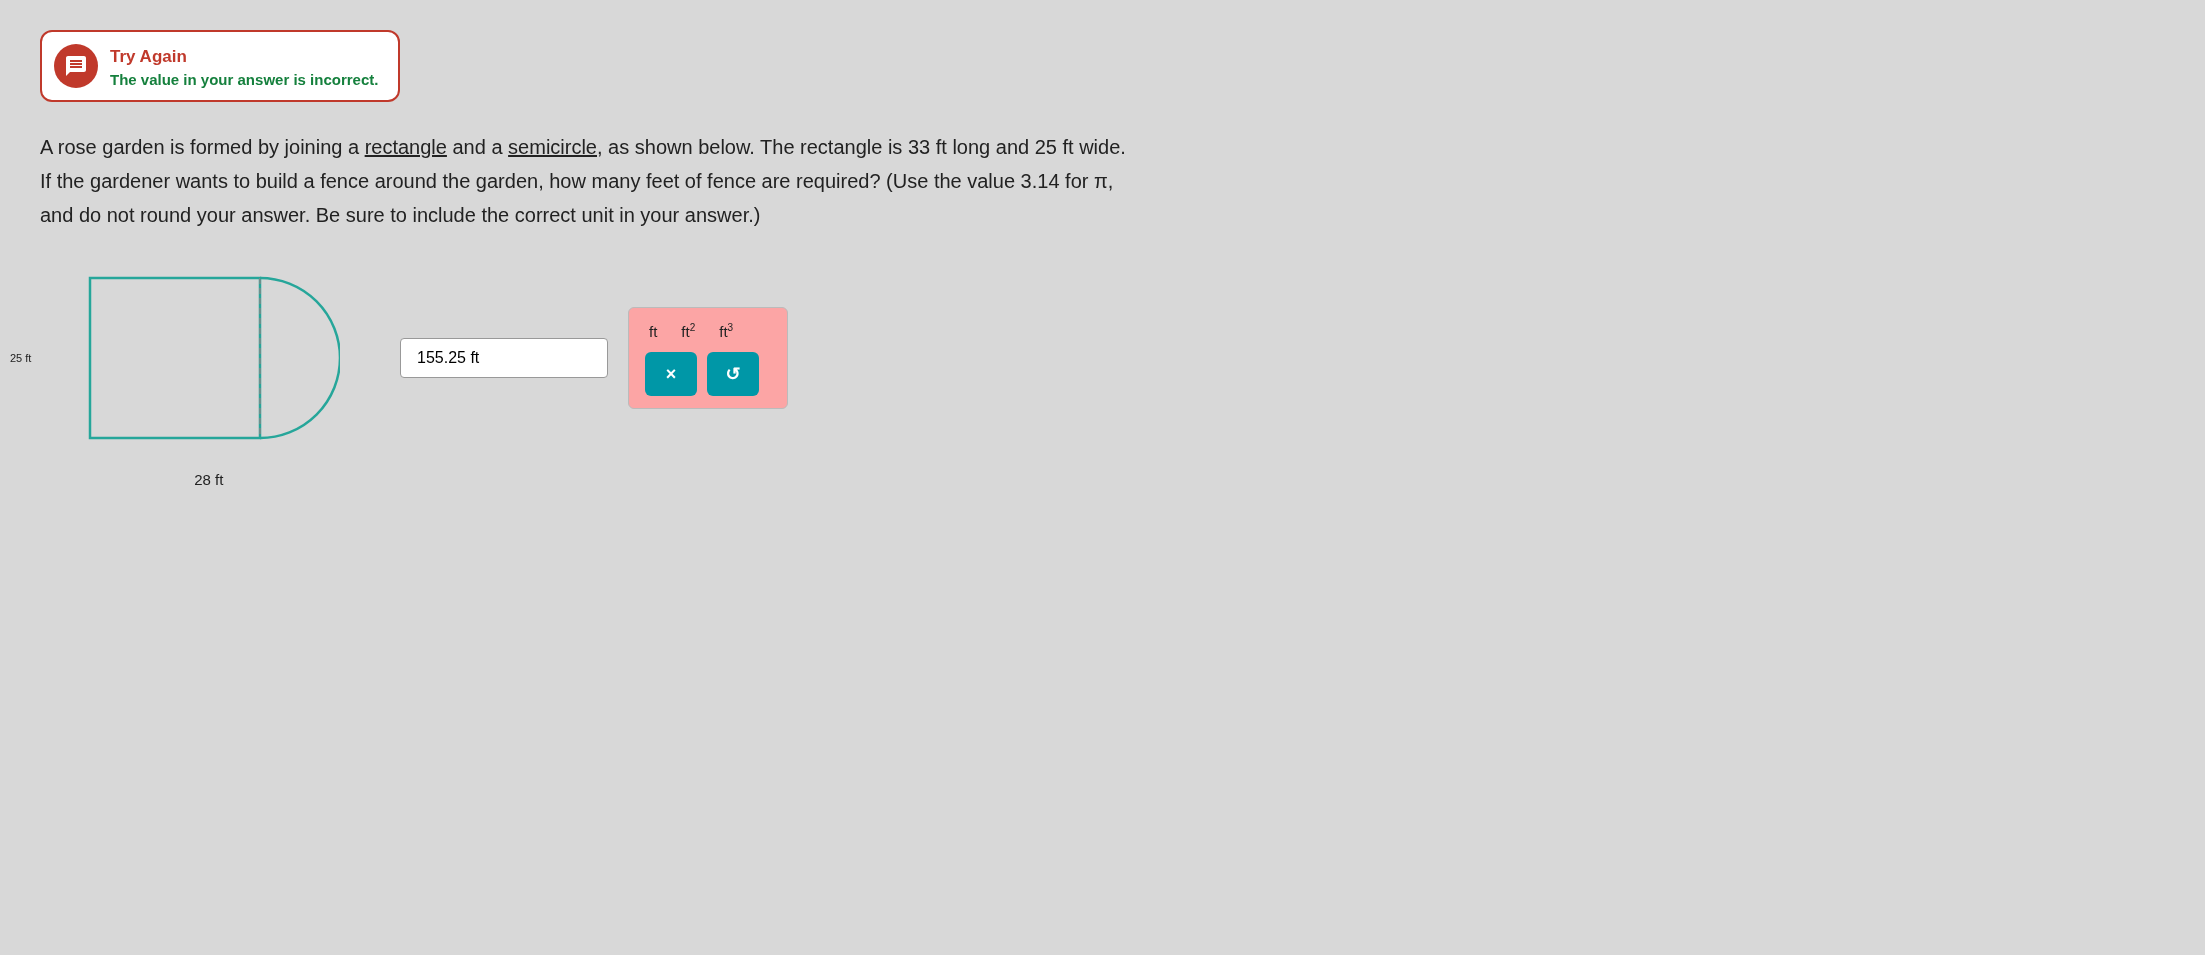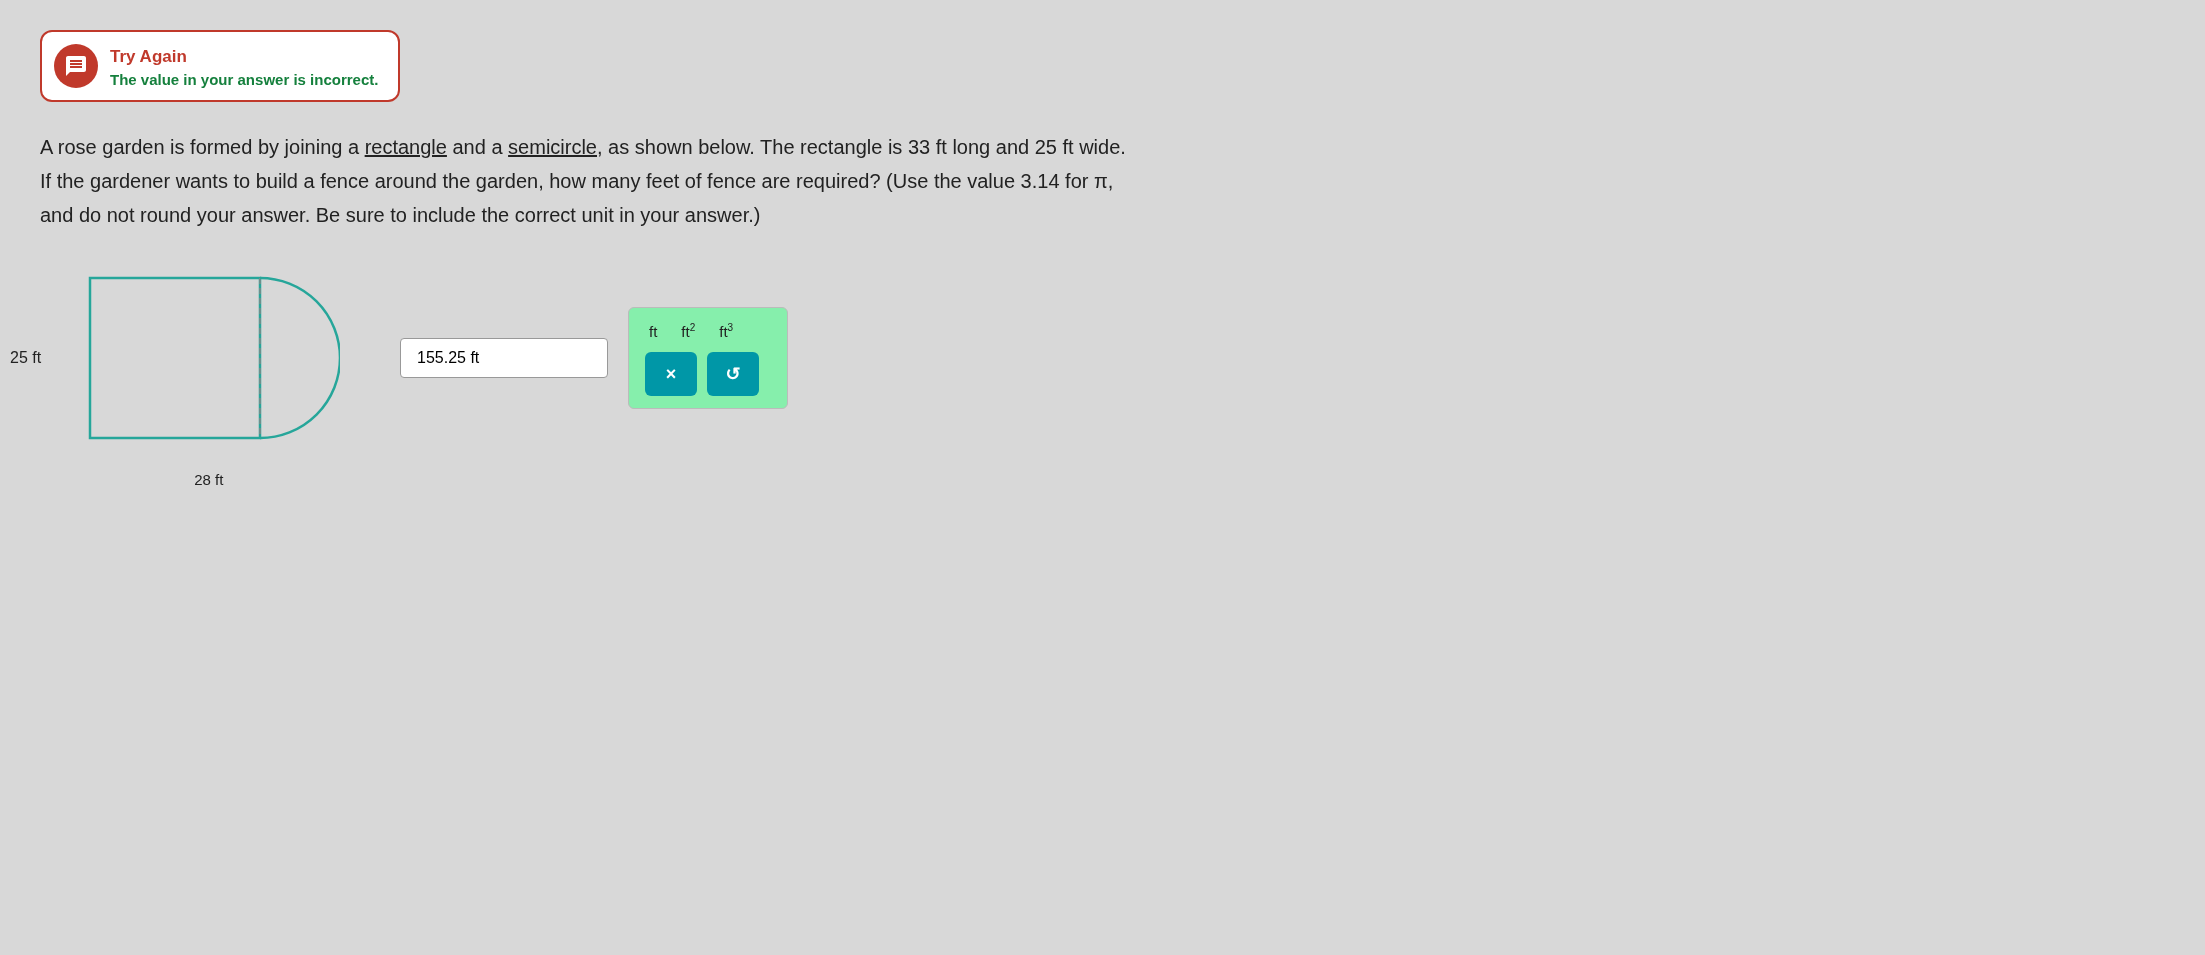--- a/index.html
+++ b/index.html
@@ -88,21 +88,21 @@
       width: 280px;
       height: 200px;
       flex-shrink: 0;
     }
 
     .diagram-label-width {
       position: absolute;
       left: -50px;
       top: 50%;
       transform: translateY(-50%);
-      font-size: 16px;
+      font-size: 11px;
       color: #222;
     }
 
     .diagram-label-length {
       position: absolute;
       bottom: -30px;
       left: 50%;
       transform: translateX(-20%);
       font-size: 15px;
       color: #222;
@@ -127,21 +127,21 @@
       font-size: 16px;
       width: 208px;
       background: #fff;
       outline: none;
     }
 
     
     .unit-panel {
       border: 1.5px solid #bbb;
       border-radius: 6px;
-      background: #86efac;
+      background: #fca5a5;
       padding: 12px 16px;
       display: flex;
       flex-direction: column;
       gap: 10px;
       min-width: 160px;
     }
 
     .unit-row {
       display: flex;
       gap: 16px;

